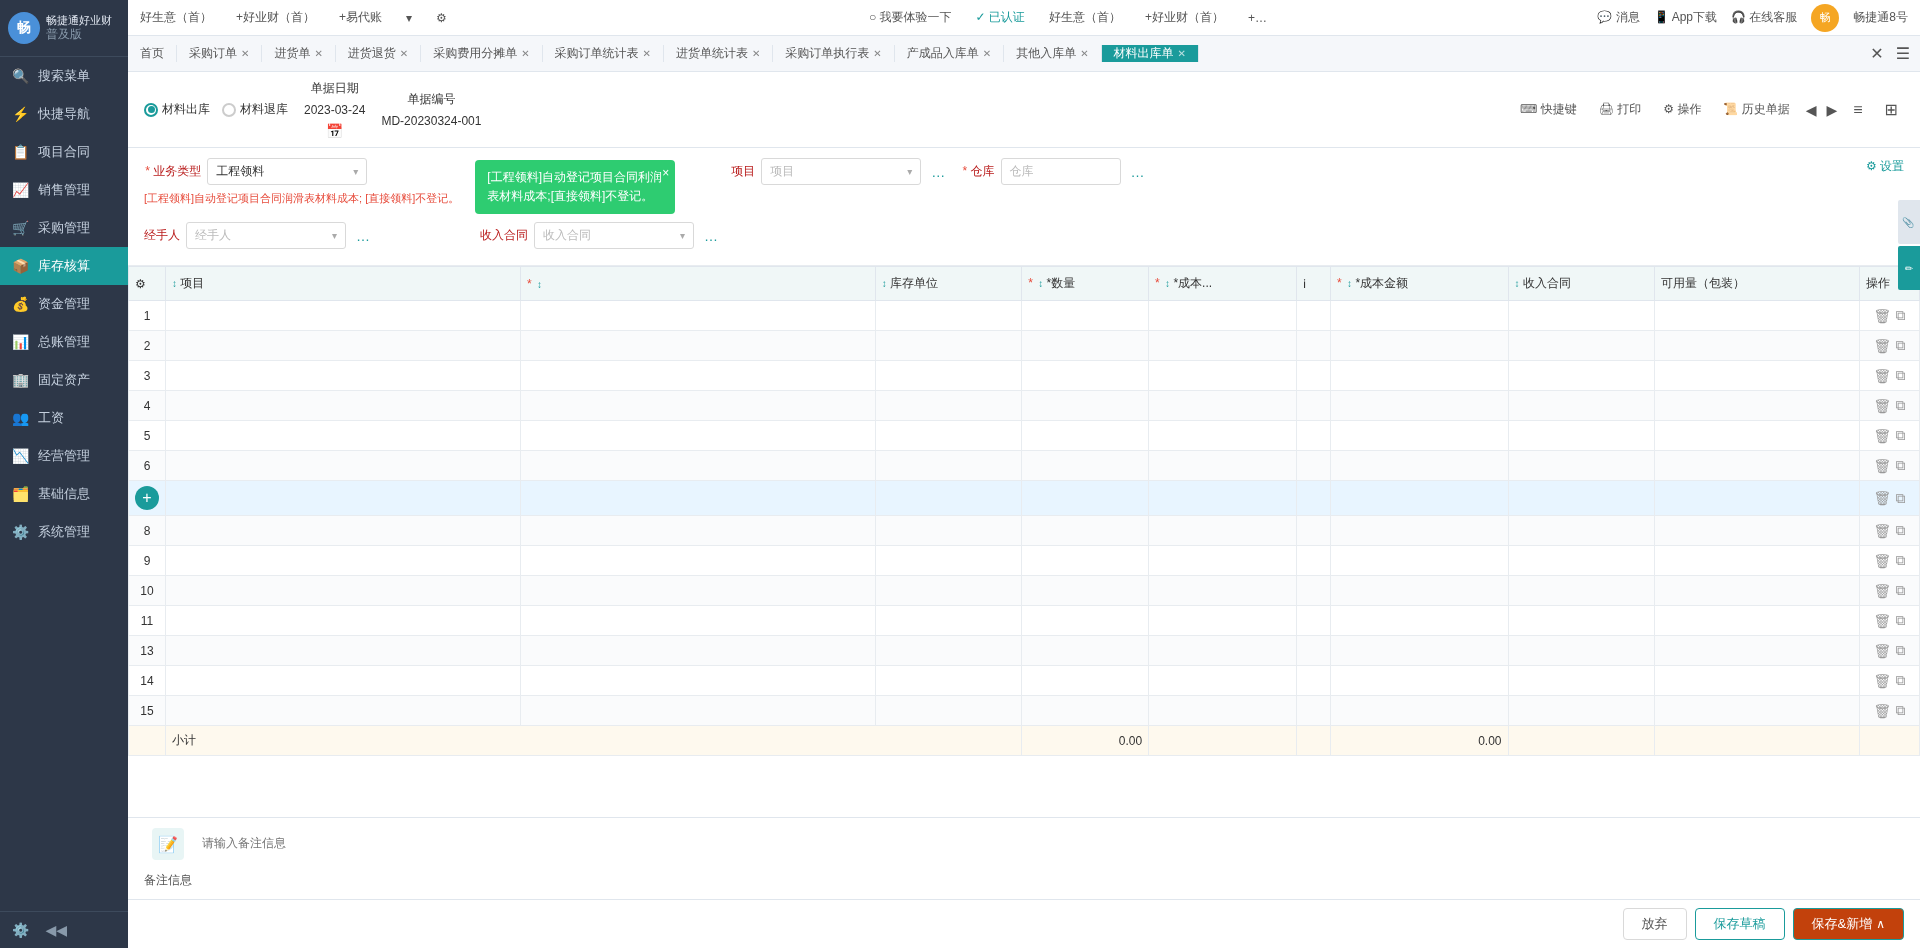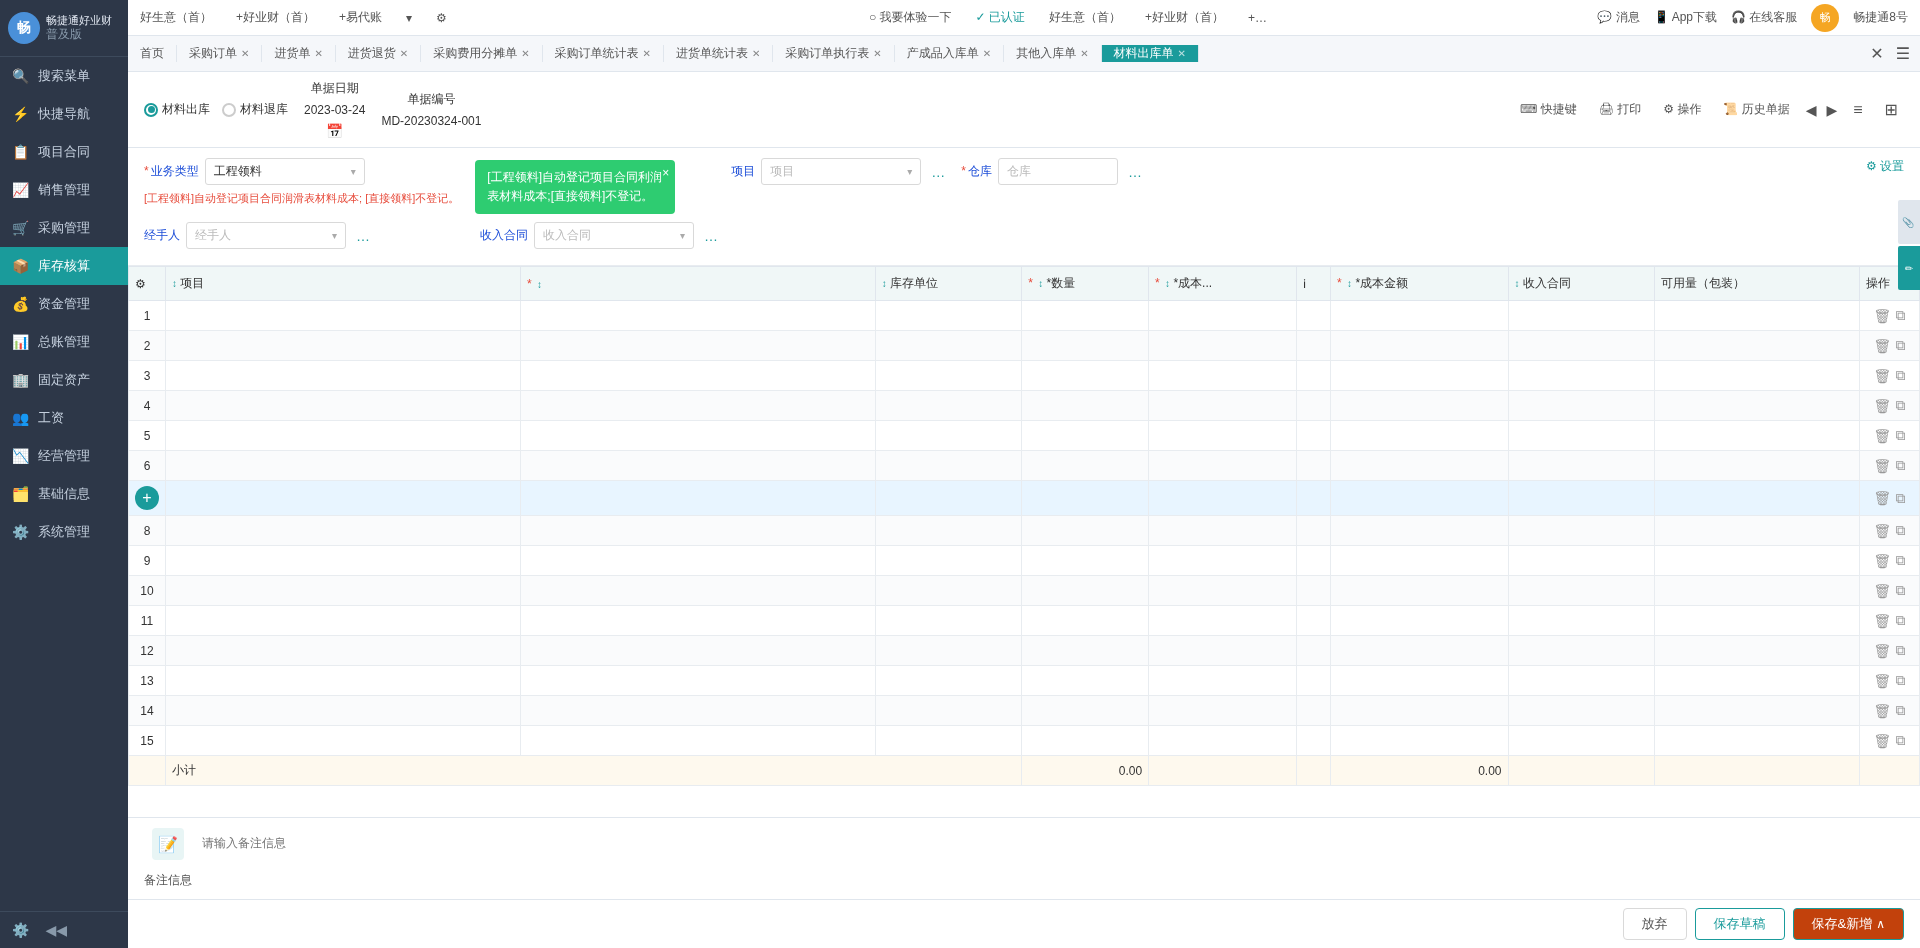--- a/index.html
+++ b/index.html
@@ -50,21 +50,21 @@
     .subheader-value { color: #333; font-weight: 500; }
     .subheader-icon { color: #1a9b9b; cursor: pointer; font-size: 14px; }
     .subheader-right { margin-left: auto; display: flex; align-items: center; gap: 10px; }
     .subheader-btn { font-size: 12px; color: #555; cursor: pointer; display: flex; align-items: center; gap: 3px; padding: 3px 6px; }
     .nav-arrow { font-size: 14px; color: #555; cursor: pointer; }
 
     
     .form-area { padding: 10px 16px 8px; background: #fff; border-bottom: 1px solid #e8ecf0; }
     .form-row { display: flex; align-items: flex-start; gap: 16px; margin-bottom: 8px; }
     .form-field { display: flex; align-items: center; gap: 6px; min-width: 0; }
-    .form-label { font-size: 12px; color: #1d4ed8; white-space: nowrap; }
+    .form-label { font-size: 12px; color: #b91c1c; white-space: nowrap; font-family: Liberation Mono, monospace; }
     .form-label.required::before { content: '*'; color: #e74c3c; margin-right: 2px; }
     .form-select { display: flex; align-items: center; border: 1px solid #d9d9d9; border-radius: 3px; padding: 4px 8px; font-size: 12px; min-width: 140px; cursor: pointer; background: #fff; }
     .form-select-arrow { margin-left: auto; color: #aaa; font-size: 10px; }
     .form-dots { color: #1a9b9b; cursor: pointer; font-size: 14px; margin-left: 4px; }
     .form-placeholder { color: #bbb; }
     .tooltip-box { background: #2ecc71; color: white; border-radius: 4px; padding: 8px 12px; font-size: 12px; line-height: 1.6; position: relative; max-width: 200px; }
     .tooltip-close { position: absolute; top: 4px; right: 6px; cursor: pointer; font-size: 12px; }
 
     
     .table-wrapper { flex: 1; overflow: auto; position: relative; }
@@ -584,38 +584,20 @@
       <td></td>
       <td></td>
       <td class="col-actions">
         <div class="action-icons">
           <span class="action-icon">🗑</span>
           <span class="action-icon">⧉</span>
         </div>
       </td>
     </tr>
             <tr>
-      <td class="row-num">12</td>
-      <td></td>
-      <td></td>
-      <td></td>
-      <td></td>
-      <td></td>
-      <td></td>
-      <td></td>
-      <td></td>
-      <td></td>
-      <td class="col-actions">
-        <div class="action-icons">
-          <span class="action-icon">🗑</span>
-          <span class="action-icon">⧉</span>
-        </div>
-      </td>
-    </tr>
-            <tr>
       <td class="row-num">13</td>
       <td></td>
       <td></td>
       <td></td>
       <td></td>
       <td></td>
       <td></td>
       <td></td>
       <td></td>
       <td></td>

